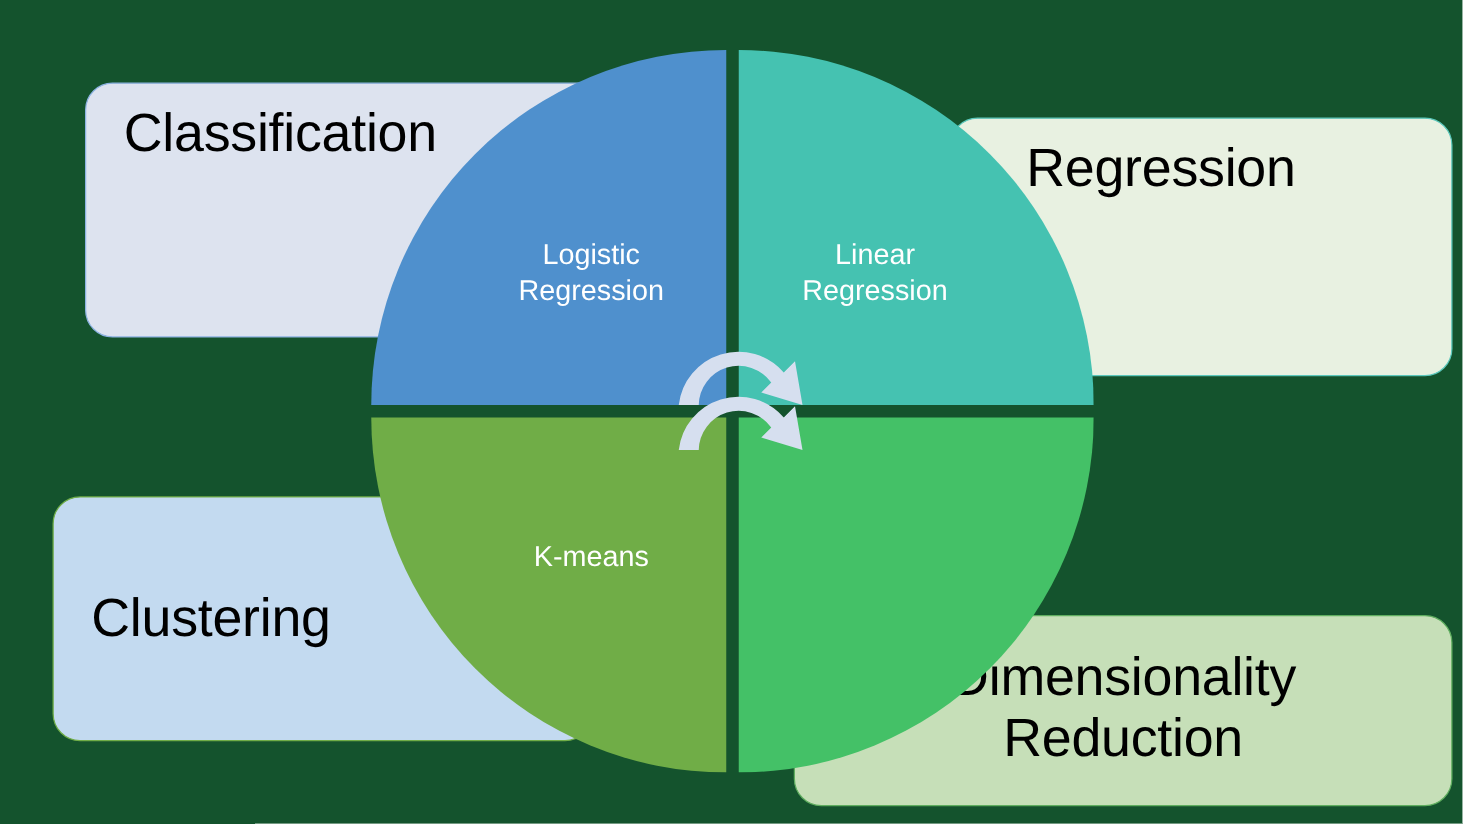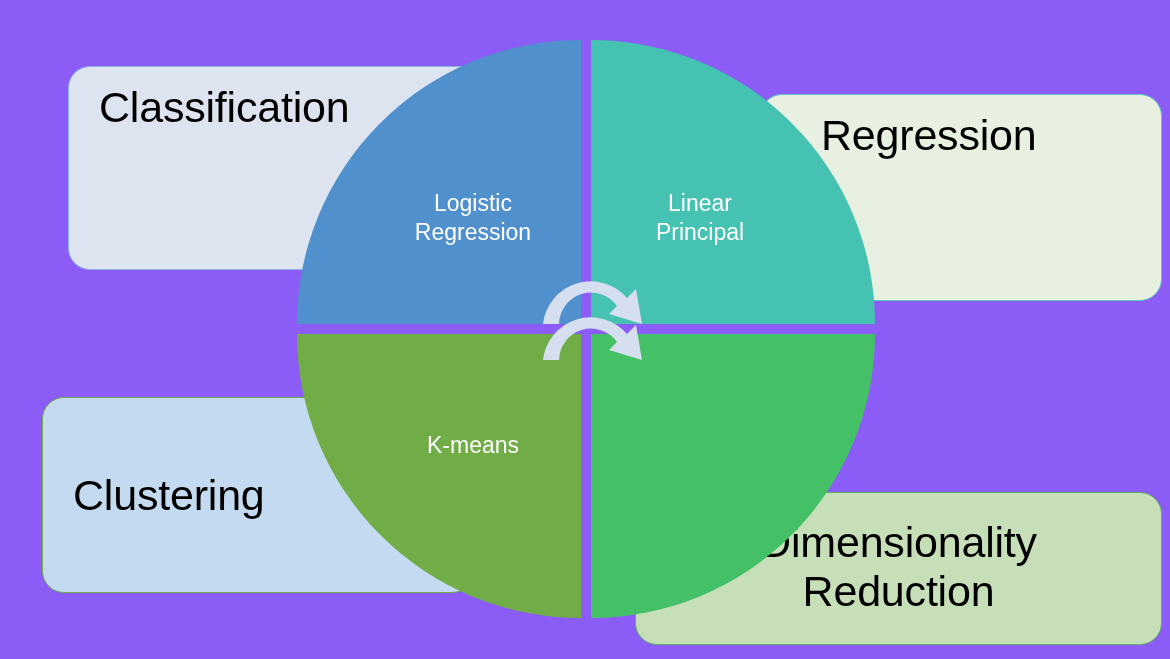--- a/index.html
+++ b/index.html
@@ -7,21 +7,21 @@
     padding: 0;
     background: #ffffff;
   }
   body {
     font-family: "Liberation Sans", sans-serif;
   }
   #canvas {
     position: relative;
     width: 1170px;
     height: 659px;
-    background: #8b5cf6;
+    background: #14532d;
     overflow: hidden;
   }
 
   
   .callout {
     position: absolute;
     box-sizing: border-box;
     border-radius: 22px;
     display: flex;
     align-items: center;
@@ -146,21 +146,21 @@
       <path d="M 284 0 L 284 284 A 284 284 0 0 1 0 0 Z" transform="translate(2,296)" fill="#70ad47"></path>
 
       <path d="M 0 0 L 0 284 A 284 284 0 0 0 284 0 Z" transform="translate(296,296)" fill="#44c167"></path>
     </svg>
   </div>
 
   <div class="quad-label quad-label-logistic">Logistic
 Regression</div>
 
   <div class="quad-label quad-label-linear">Linear
-Principal</div>
+Regression</div>
 
   <div class="quad-label quad-label-kmeans">K-means</div>
 
 
   <div class="arrows">
     <svg width="140" height="135" viewBox="0 0 140 135">
 
       <g>
         <path fill="#d6dfef" d="M 23 62
                  A 48 48 0 0 1 107 36

